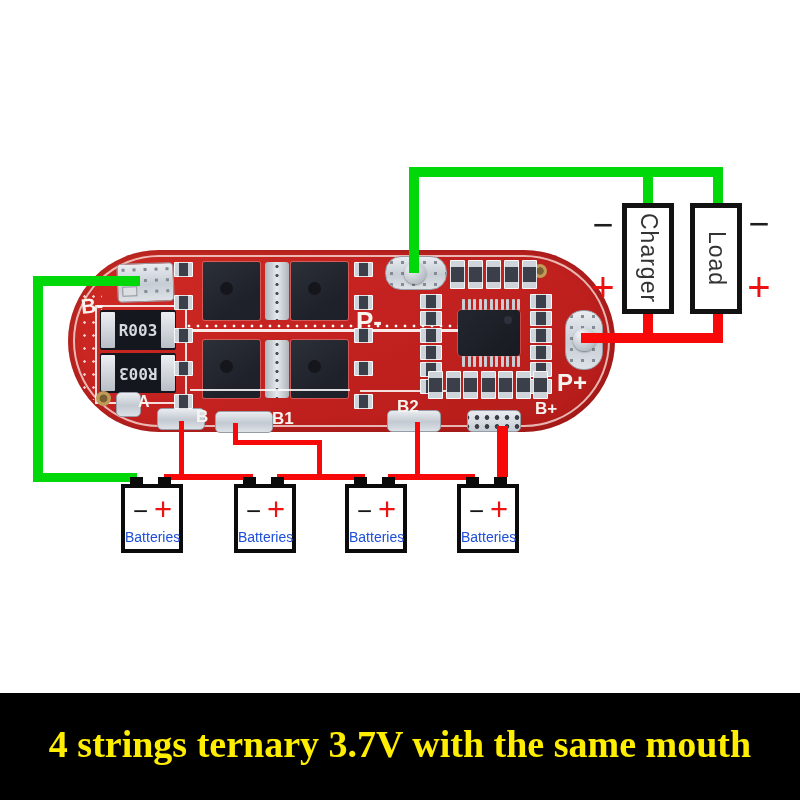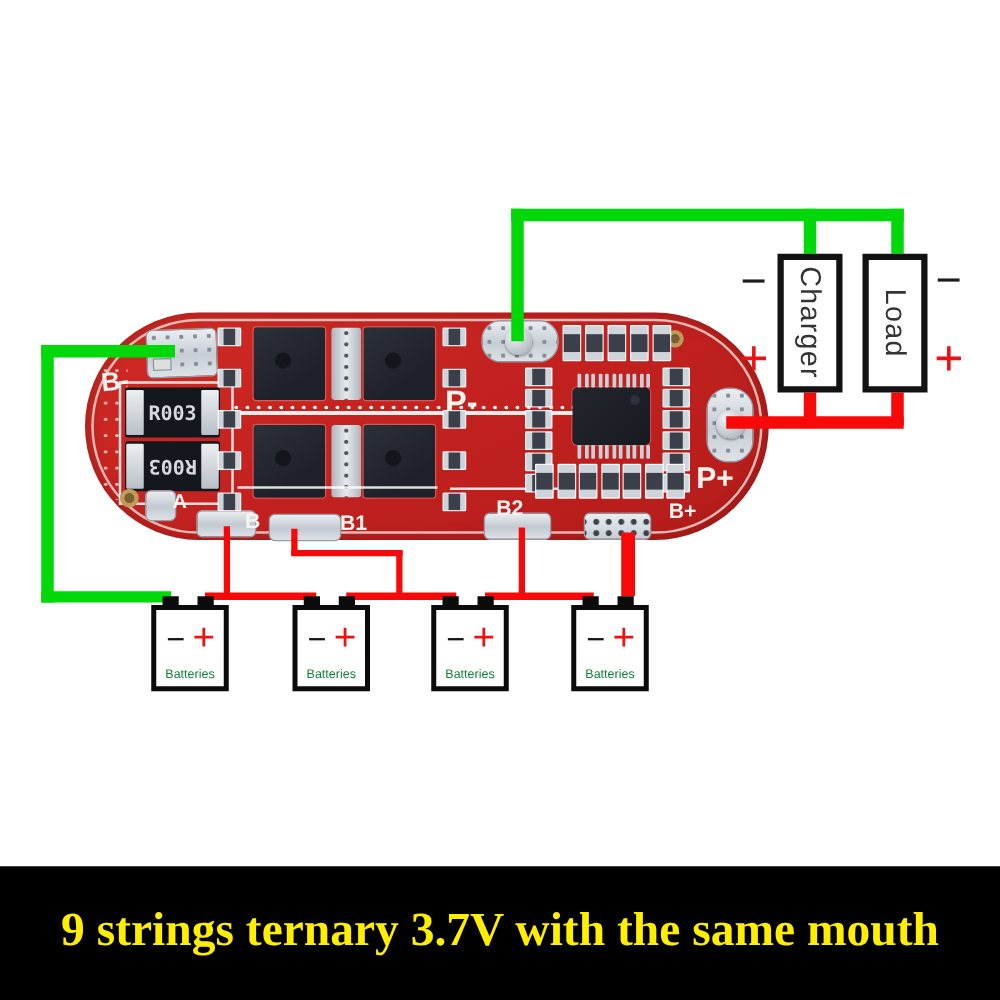--- a/index.html
+++ b/index.html
@@ -55,21 +55,21 @@
   .sign{position:absolute;z-index:3;text-align:center;line-height:1;font-weight:400;}
   .sign.minus{font-size:36px;color:#1d1d1d;}
   .sign.plus{font-size:40px;color:var(--plus-red,#ed1111);}
   
   .battery{position:absolute;width:62px;height:69px;background:#ffffff;border:4px solid #0b0b0b;
        box-sizing:border-box;z-index:3;}
   .battery .tab{position:absolute;width:13px;height:11px;background:#0b0b0b;top:-11px;}
   .battery .tab.neg{left:5px;} .battery .tab.pos{left:33px;}
   .battery .bm{position:absolute;left:8px;top:10px;font-size:26px;color:#161616;line-height:1;}
   .battery .bp{position:absolute;left:29px;top:6px;font-size:31px;color:var(--plus-red,#ed1111);line-height:1;}
-  .battery .bl{position:absolute;left:0;right:0;bottom:4px;text-align:center;font-size:10px;color:#15803d;}
+  .battery .bl{position:absolute;left:0;right:0;bottom:4px;text-align:center;font-size:14px;color:#1d4ed8;}
   
   #banner{position:absolute;left:0;top:693px;width:800px;height:107px;background:var(--banner-bg,#000);
        display:flex;align-items:center;justify-content:center;z-index:4;}
   #banner .btext{font-family:"Liberation Serif",serif;font-weight:bold;font-size:38px;
        color:var(--banner-text,#ffee00);white-space:nowrap;letter-spacing:0px;padding-bottom:6px;}
 </style>
 </head>
 <body>
 
 <div id="canvas">
@@ -244,16 +244,16 @@
   </div>
   <div class="battery" style="left:457px;top:484px;">
     <div class="tab neg"></div>
     <div class="tab pos"></div>
     <span class="bm">−</span>
     <span class="bp">+</span>
     <div class="bl">Batteries</div>
   </div>
 
   <div id="banner">
-    <span class="btext">9 strings ternary 3.7V with the same mouth</span>
+    <span class="btext">4 strings ternary 3.7V with the same mouth</span>
   </div>
 
 </div>
 
 </body></html>

